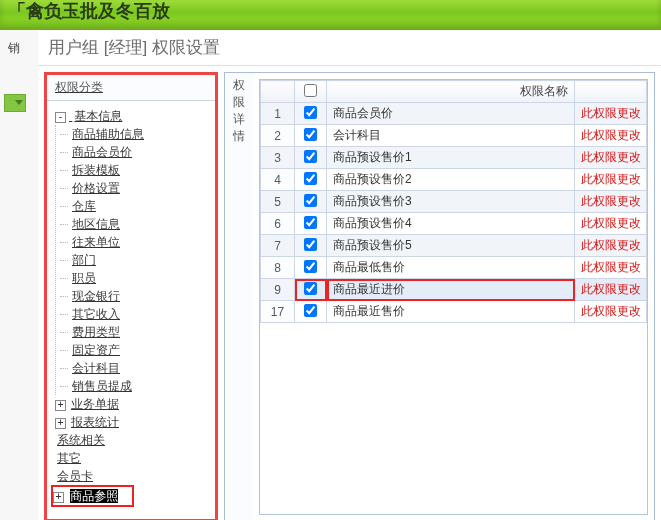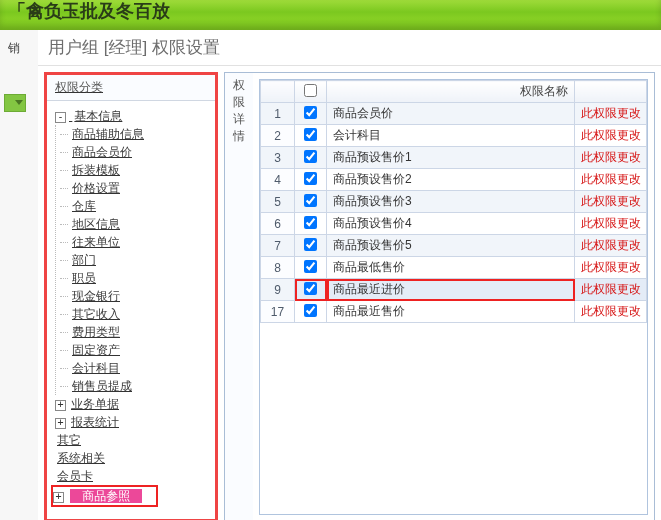--- a/index.html
+++ b/index.html
@@ -134,23 +134,23 @@
     margin-right: 3px;
     vertical-align: 0;
     background: #fff;
   }
   .tree .lbl {
     cursor: default;
     padding: 0 2px;
     color: #3b3b3b;
   }
   .tree .selected {
-    background: #ec4899;
+    background: #000000;
     color: #fff;
-    padding: 0 12px;
+    padding: 0 0;
   }
   .tree .hl-box {
     display: inline-block;
     border: 2px solid #e22;
     padding: 0;
     margin-left: -4px;
   }
   .detailpane {
     flex: 1;
     border: 1px solid #a9bdd6;
@@ -257,22 +257,22 @@
                 <li><span class="lbl">现金银行</span></li>
                 <li><span class="lbl">其它收入</span></li>
                 <li><span class="lbl">费用类型</span></li>
                 <li><span class="lbl">固定资产</span></li>
                 <li><span class="lbl">会计科目</span></li>
                 <li><span class="lbl">销售员提成</span></li>
               </ul>
             </li>
             <li><span class="toggler">+</span><span class="lbl">业务单据</span></li>
             <li><span class="toggler">+</span><span class="lbl">报表统计</span></li>
+            <li><span class="lbl">系统相关</span></li>
             <li><span class="lbl">其它</span></li>
-            <li><span class="lbl">系统相关</span></li>
             <li><span class="lbl">会员卡</span></li>
             <li>
               <span class="hl-box">
                 <span class="toggler">+</span>
                 <span class="lbl selected">商品参照</span>&nbsp;&nbsp;&nbsp;&nbsp;
               </span>
             </li>
 
           </ul>
         </div>

